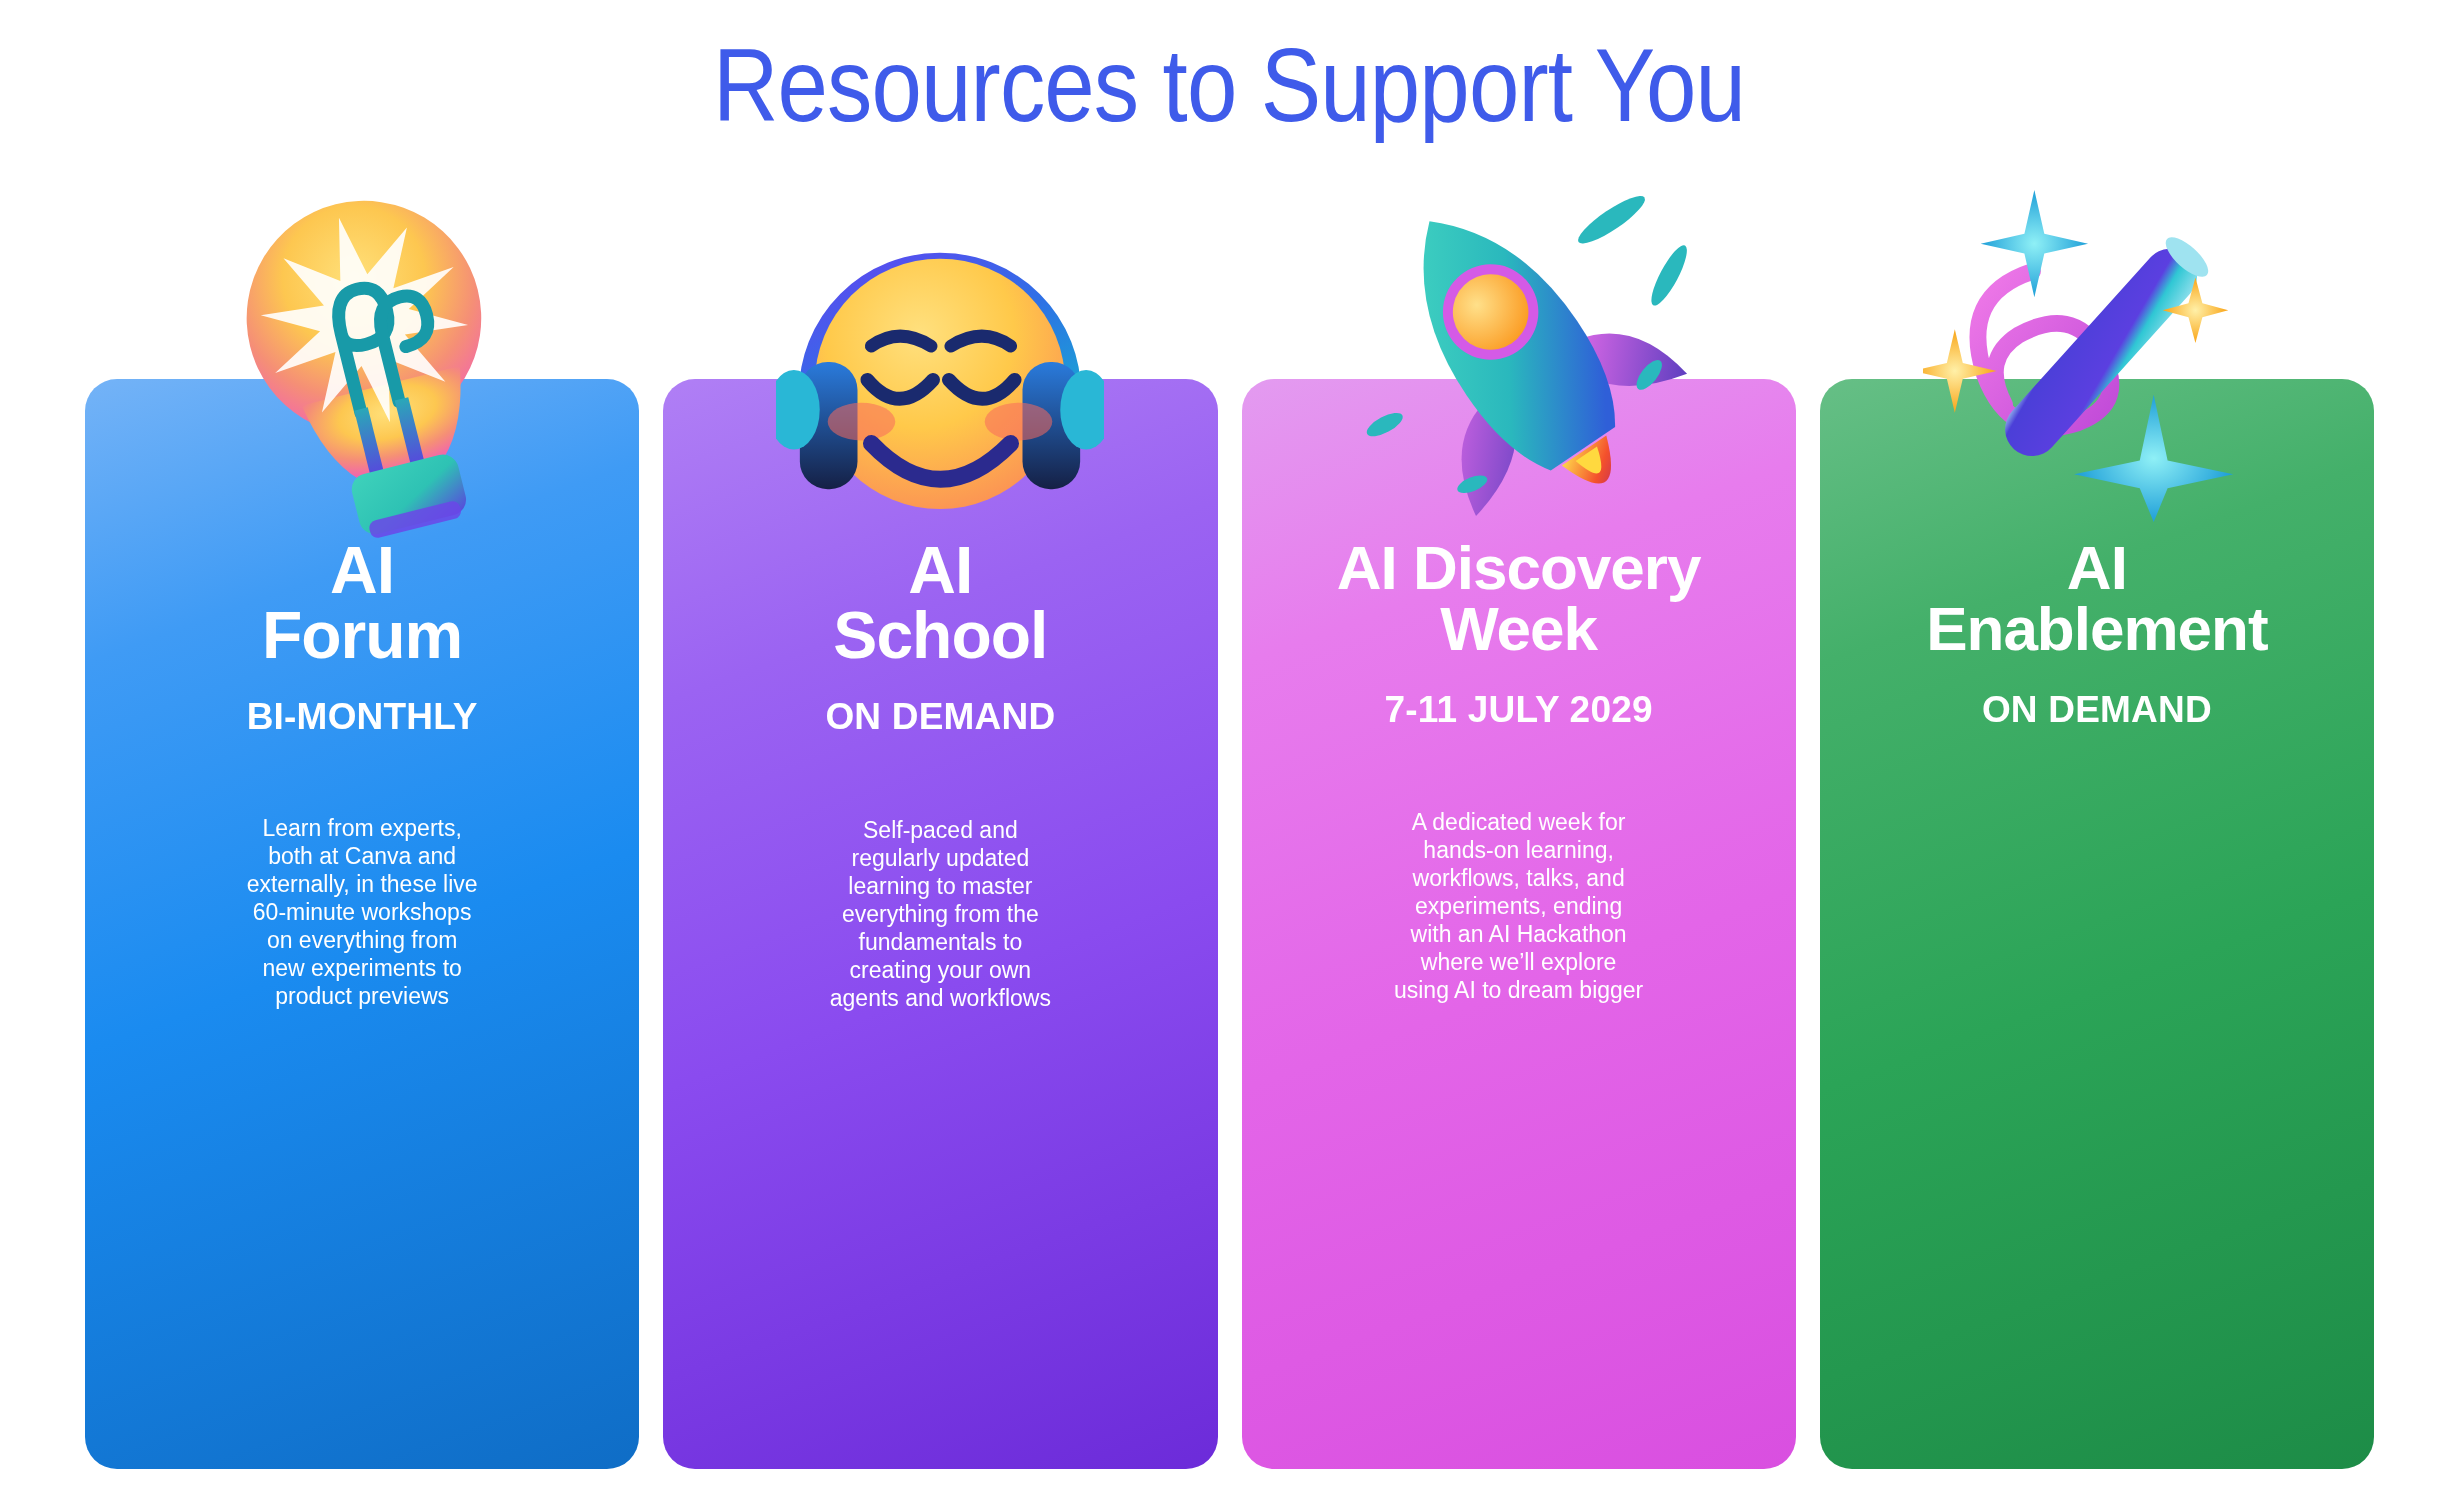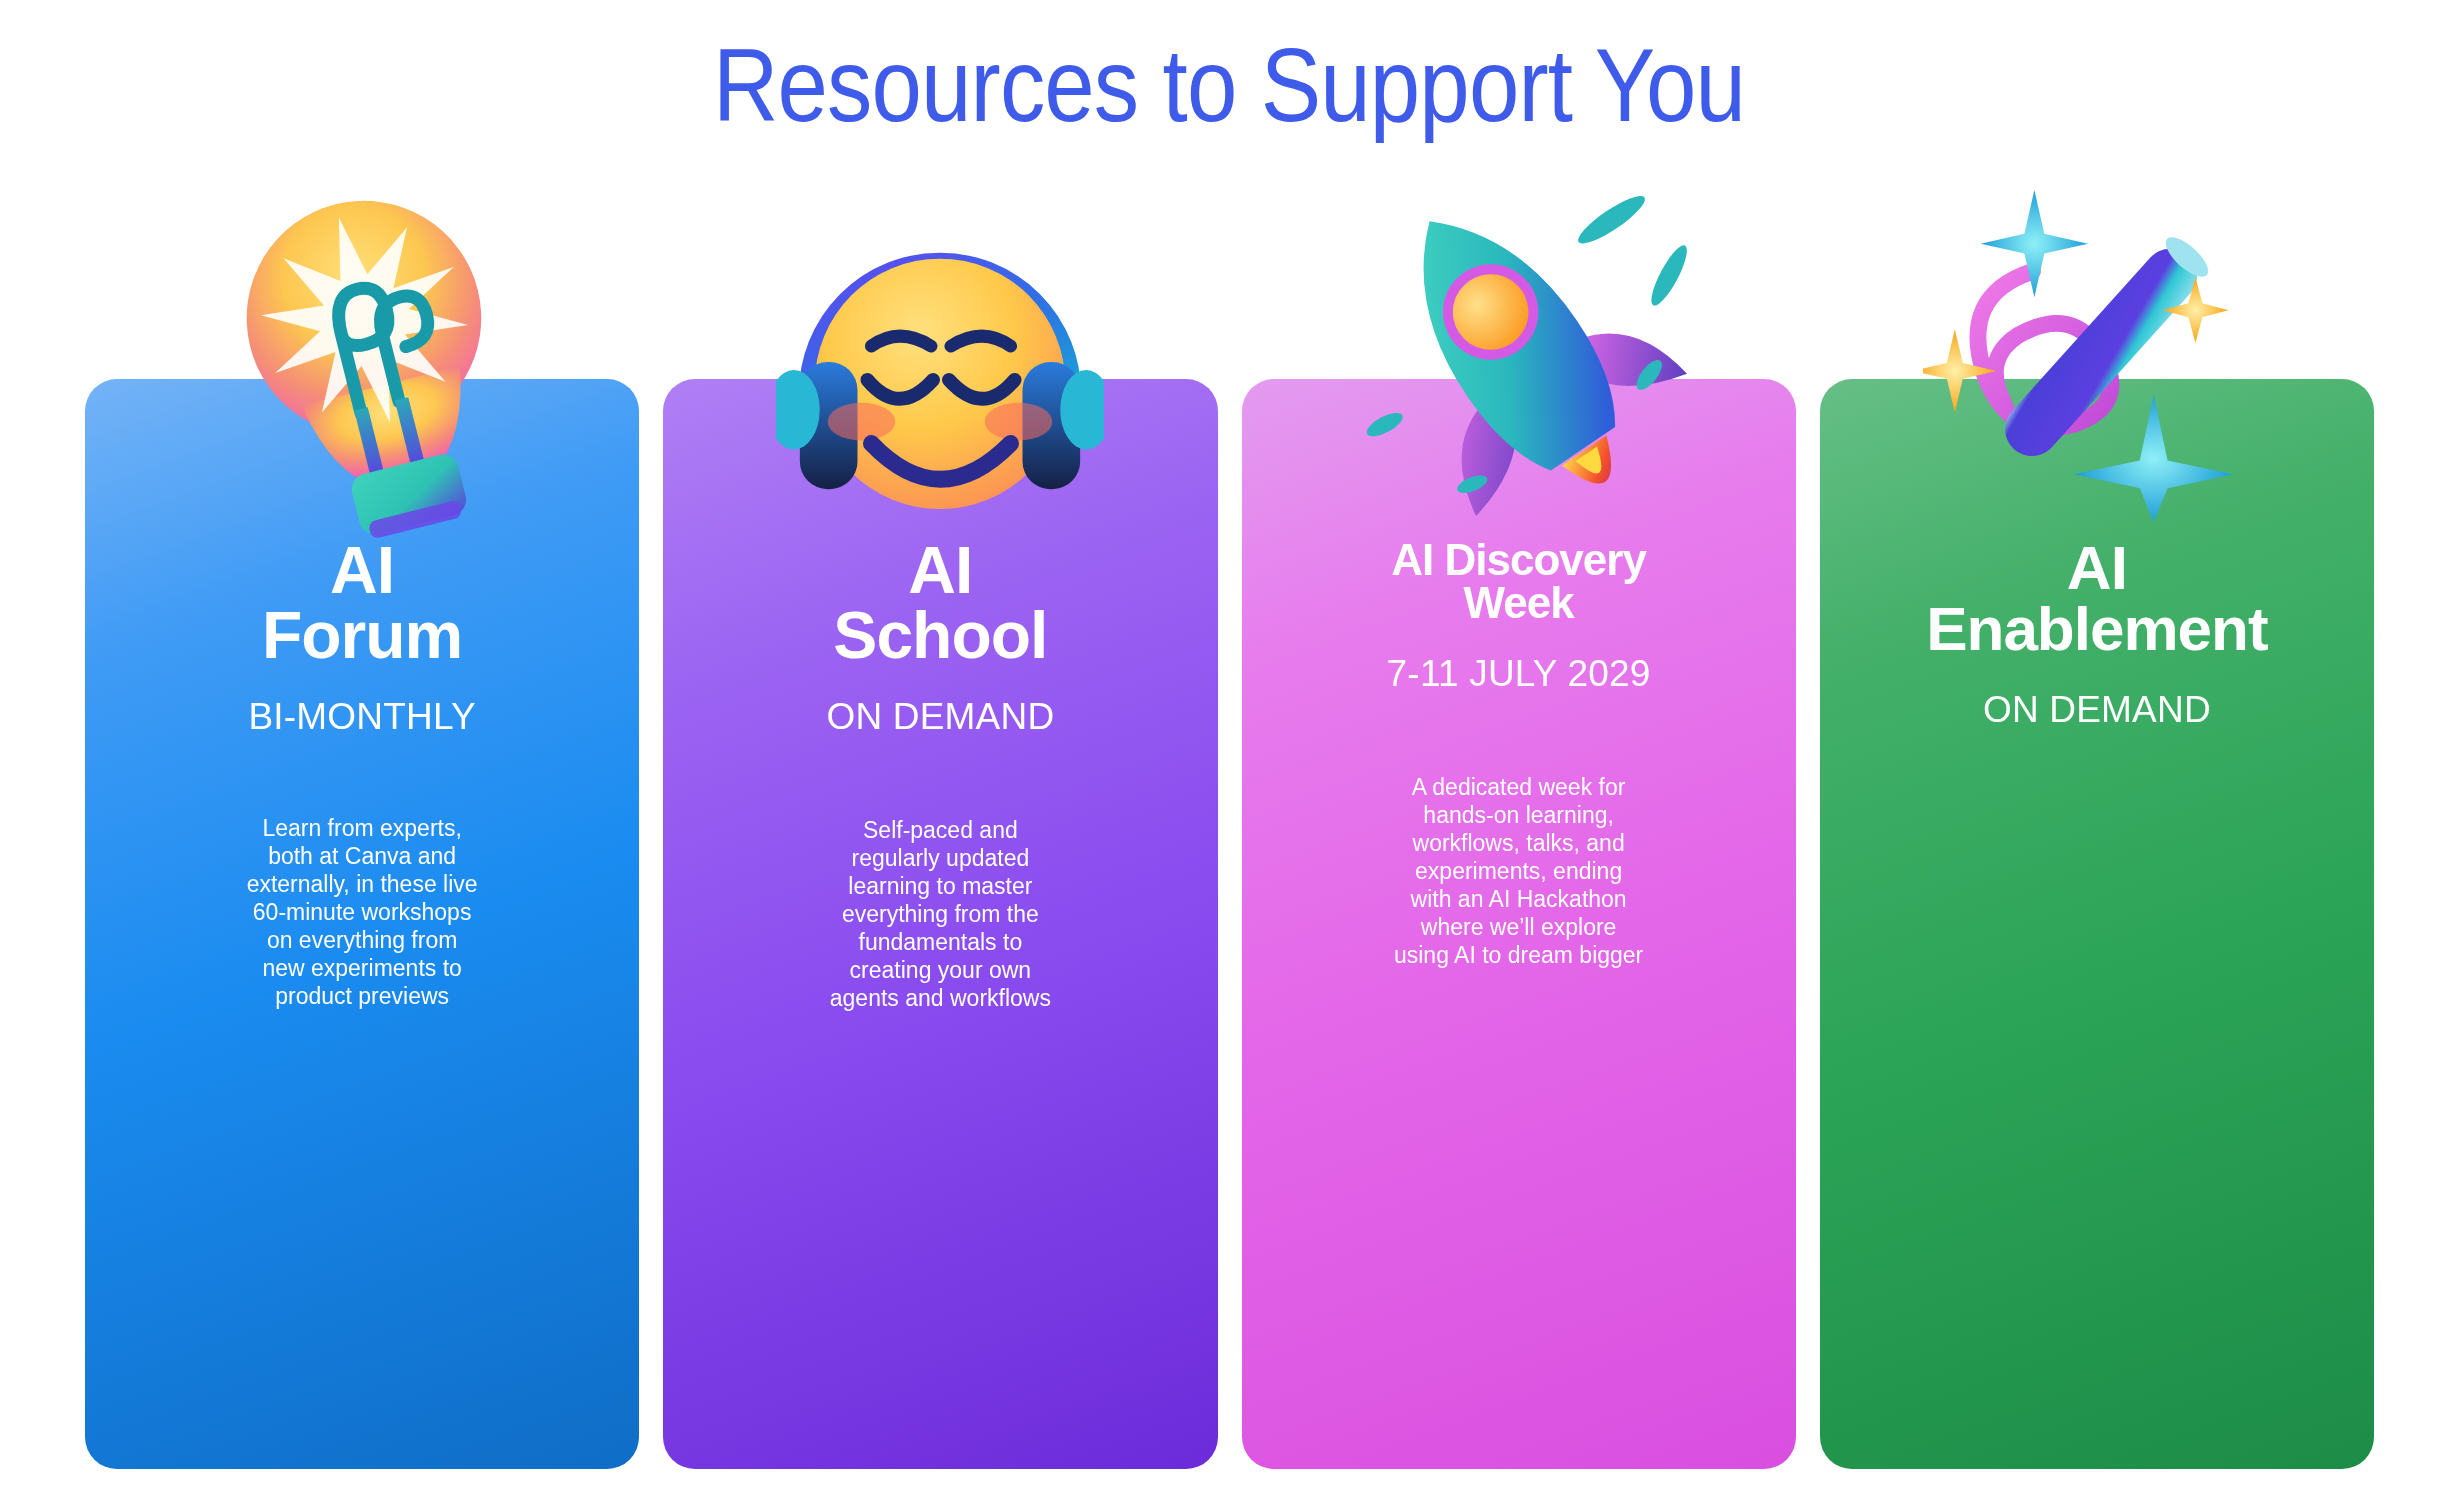--- a/index.html
+++ b/index.html
@@ -71,27 +71,27 @@
   }
 
   .card-title {
     font-size:66px;
     line-height:0.98;
     font-weight:700;
     letter-spacing:-1px;
     white-space:pre-line;
     margin-top:159px;
   }
-  .card.c3 .card-title { font-size:44px; }
+  .card.c3 .card-title { font-size:62px; }
   .card.c4 .card-title { font-size:62px; }
 
   .card-sub {
     font-size:37px;
     line-height:1.1;
-    font-weight:400;
+    font-weight:700;
     letter-spacing:0.2px;
     margin-top:30px;
   }
 
   .card-body {
     font-size:23px;
     line-height:1.22;
     font-weight:400;
     margin-top:78px;
     padding:0 6px;

